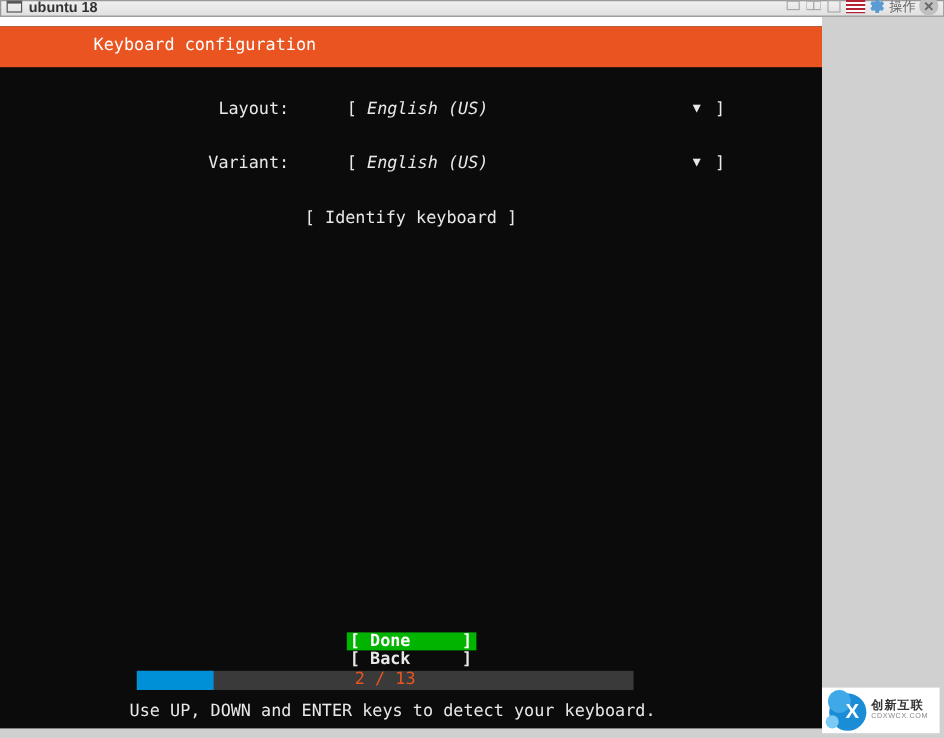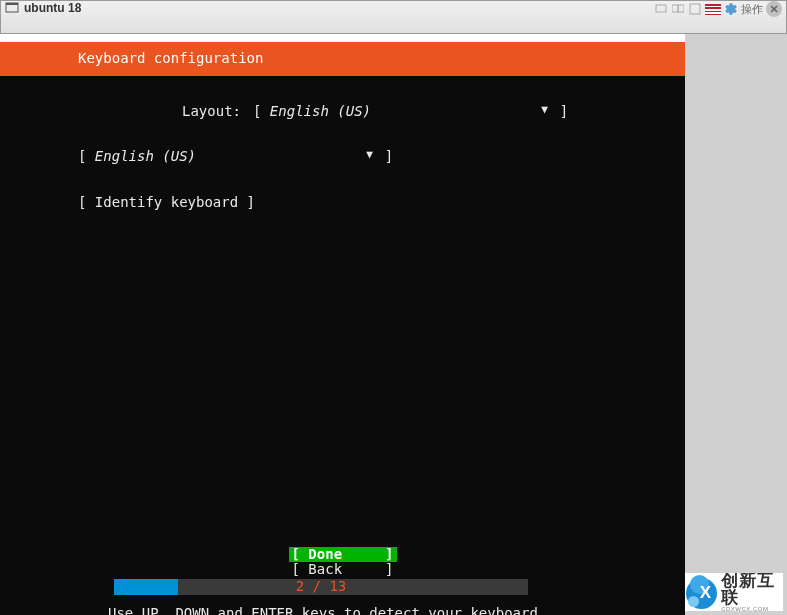--- a/index.html
+++ b/index.html
@@ -9,25 +9,25 @@
     }
     body {
       width: 787px;
       height: 615px;
       background: #d0d0d0;
       font-family: monospace;
       overflow: hidden;
       position: relative;
     }
     .window-titlebar {
-      height: 34px;
+      height: 14px;
       background: linear-gradient(#f0f0f0, #e0e0e0);
       border: 1px solid #999;
       display: flex;
-      align-items: flex-start;
+      align-items: flex-end;
       padding: 0 4px;
       font-family: sans-serif;
       font-size: 12px;
       color: #333;
     }
     .window-titlebar .app-icon {
       width: 14px;
       height: 14px;
       margin-right: 5px;
       display: flex;
@@ -101,20 +101,21 @@
     .main-area {
       padding: 28px 78px 0 78px;
     }
     .instruction {
       white-space: pre-line;
       margin-bottom: 28px;
     }
     .field-row {
       display: flex;
       margin-bottom: 30px;
+      gap: 36px;
     }
     .field-label {
       width: 175px;
       text-align: right;
       padding-right: 12px;
     }
     .field-control {
       display: flex;
       align-items: center;
     }
@@ -129,37 +130,38 @@
     }
     .caret {
       position: absolute;
       right: 12px;
       font-size: 11px;
     }
     .bracket {
       display: inline;
     }
     .identify-row {
-      text-align: left;
+      text-align: center;
       margin-top: 0px;
     }
     .bottom-area {
       position: absolute;
       bottom: 0;
       left: 0;
       right: 0;
     }
     .buttons-area {
       text-align: center;
     }
     .nav-btn {
       display: inline-block;
       width: 108px;
       text-align: left;
       padding-left: 3px;
+      font-weight: bold;
     }
     .nav-btn.selected {
       background: #00b400;
       color: white;
       font-weight: bold;
     }
     .progress-row {
       display: flex;
       align-items: center;
       height: 18px;
@@ -241,21 +243,21 @@
       color: white;
       font-size: 17px;
       font-weight: bold;
     }
     .watermark .txt {
       display: flex;
       flex-direction: column;
       line-height: 1;
     }
     .watermark .txt-main {
-      font-size: 17px;
+      font-size: 10px;
       font-weight: bold;
       color: #333;
       letter-spacing: 1px;
     }
     .watermark .txt-sub {
       font-size: 6px;
       color: #888;
       letter-spacing: 0.5px;
     }
   </style>
@@ -312,20 +314,21 @@
         <span class="bracket">[&nbsp;</span>
         <span class="dropdown-box">
           <span class="dropdown-text">English (US)</span>
           <span class="caret">▼</span>
         </span>
         <span class="bracket">]</span>
       </div>
     </div>
 
     <div class="field-row">
+      <div class="field-label">Variant:</div>
       <div class="field-control">
         <span class="bracket">[&nbsp;</span>
         <span class="dropdown-box">
           <span class="dropdown-text">English (US)</span>
           <span class="caret">▼</span>
         </span>
         <span class="bracket">]</span>
       </div>
     </div>
 

